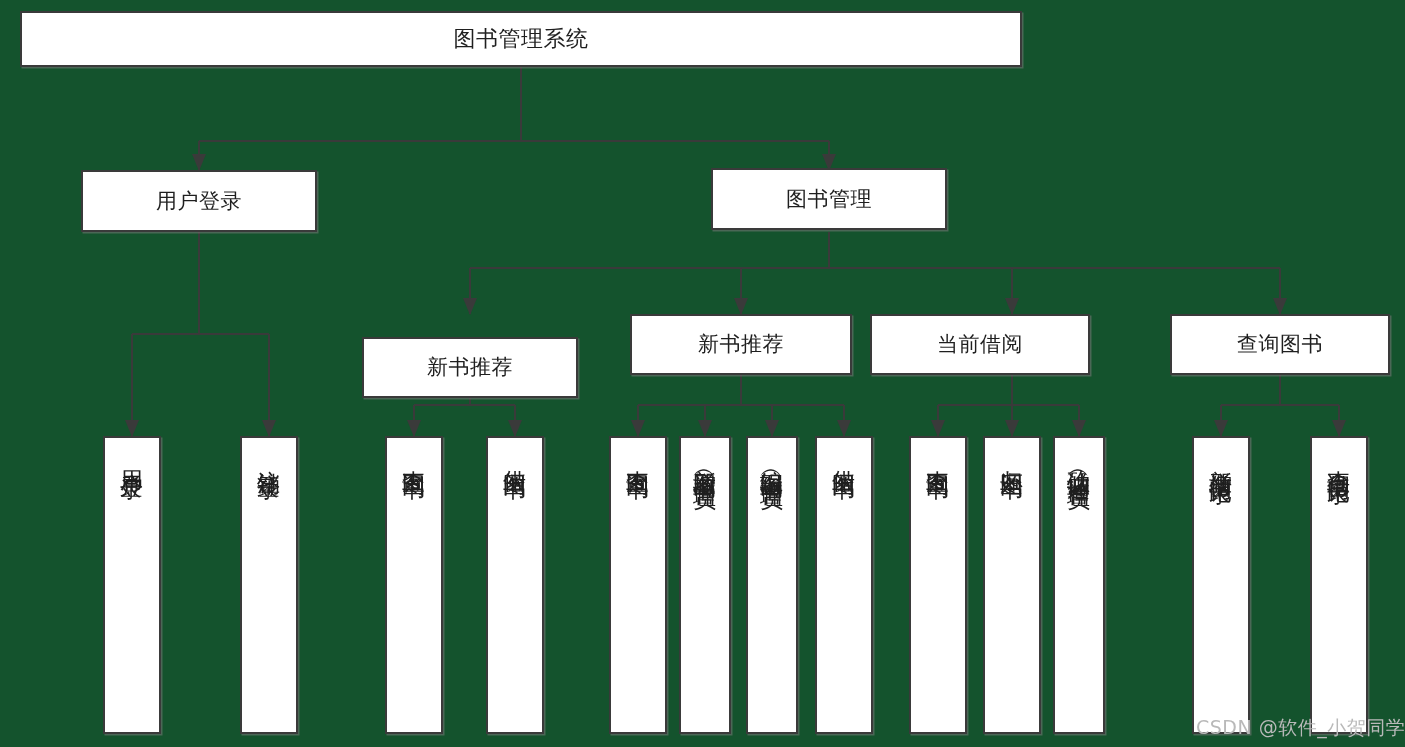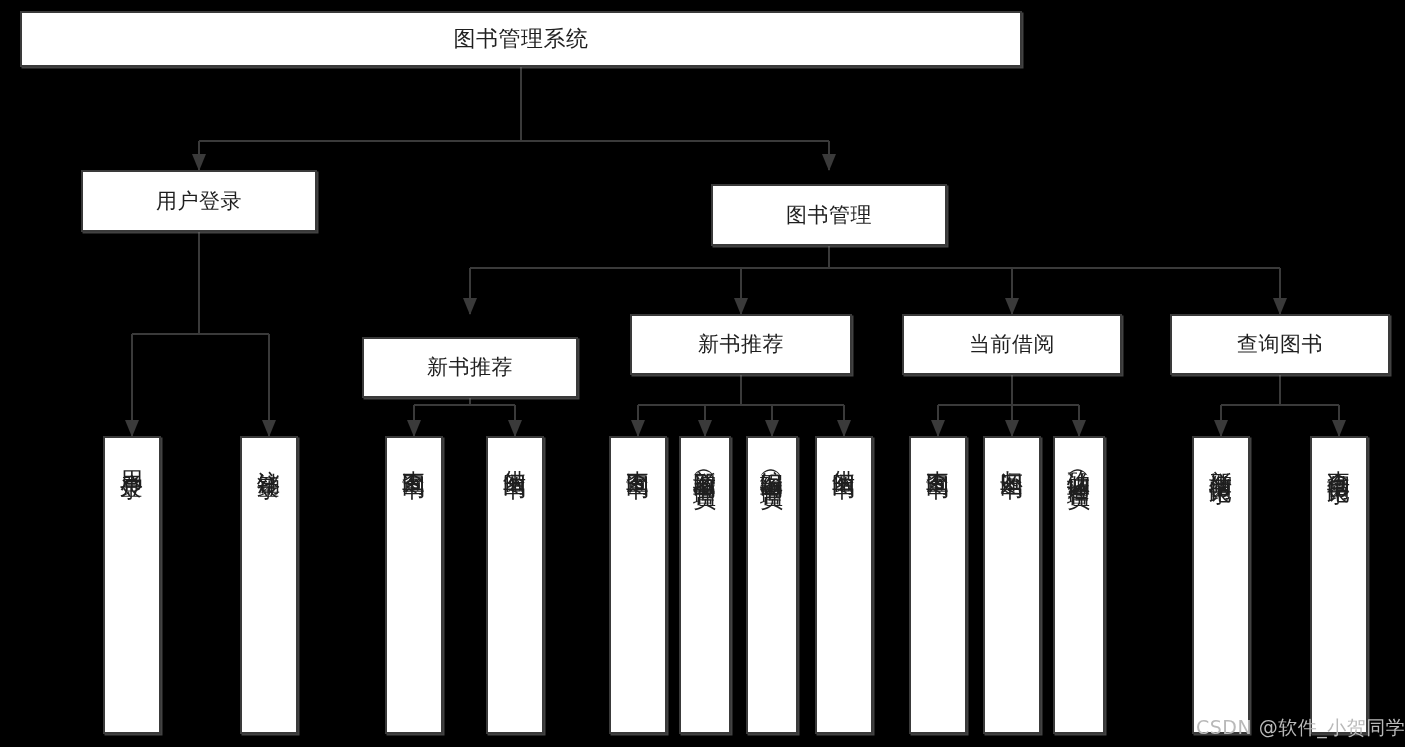--- a/index.html
+++ b/index.html
@@ -5,21 +5,21 @@
 <style>
   html, body {
     margin: 0;
     padding: 0;
     background: #ffffff;
   }
   #canvas {
     position: relative;
     width: 1405px;
     height: 747px;
-    background: #000000;
+    background: #14532d;
     font-family: "DejaVu Sans", "Liberation Sans", sans-serif;
     overflow: hidden;
   }
   #edges {
     position: absolute;
     left: 0; top: 0;
     width: 1405px;
     height: 747px;
     pointer-events: none;
   }
@@ -131,31 +131,31 @@
 
   <div id="nodes-layer">
 
     <div class="node root horiz" style="left: 20px; top: 11px; width: 1002px; height: 56px;">
       <span class="label">图书管理系统</span>
     </div>
 
     <div class="node horiz" style="left: 81px; top: 170px; width: 236px; height: 62px;">
       <span class="label">用户登录</span>
     </div>
-    <div class="node horiz" style="left: 711px; top: 184px; width: 236px; height: 62px;">
+    <div class="node horiz" style="left: 711px; top: 168px; width: 236px; height: 62px;">
       <span class="label">图书管理</span>
     </div>
 
     <div class="node horiz" style="left: 362px; top: 314px; width: 216px; height: 61px; margin-top: 23px;">
       <span class="label">新书推荐</span>
     </div>
     <div class="node horiz" style="left: 630px; top: 314px; width: 222px; height: 61px;">
       <span class="label">新书推荐</span>
     </div>
-    <div class="node horiz" style="left: 902px; top: 314px; width: 220px; height: 61px;">
+    <div class="node horiz" style="left: 870px; top: 314px; width: 220px; height: 61px;">
       <span class="label">当前借阅</span>
     </div>
     <div class="node horiz" style="left: 1170px; top: 314px; width: 220px; height: 61px;">
       <span class="label">查询图书</span>
     </div>
 
     <div class="node vert" style="left: 103px; top: 436px; width: 58px; height: 298px;">
       <span class="label">用户登录</span>
     </div>
     <div class="node vert" style="left: 240px; top: 436px; width: 58px; height: 298px;">

